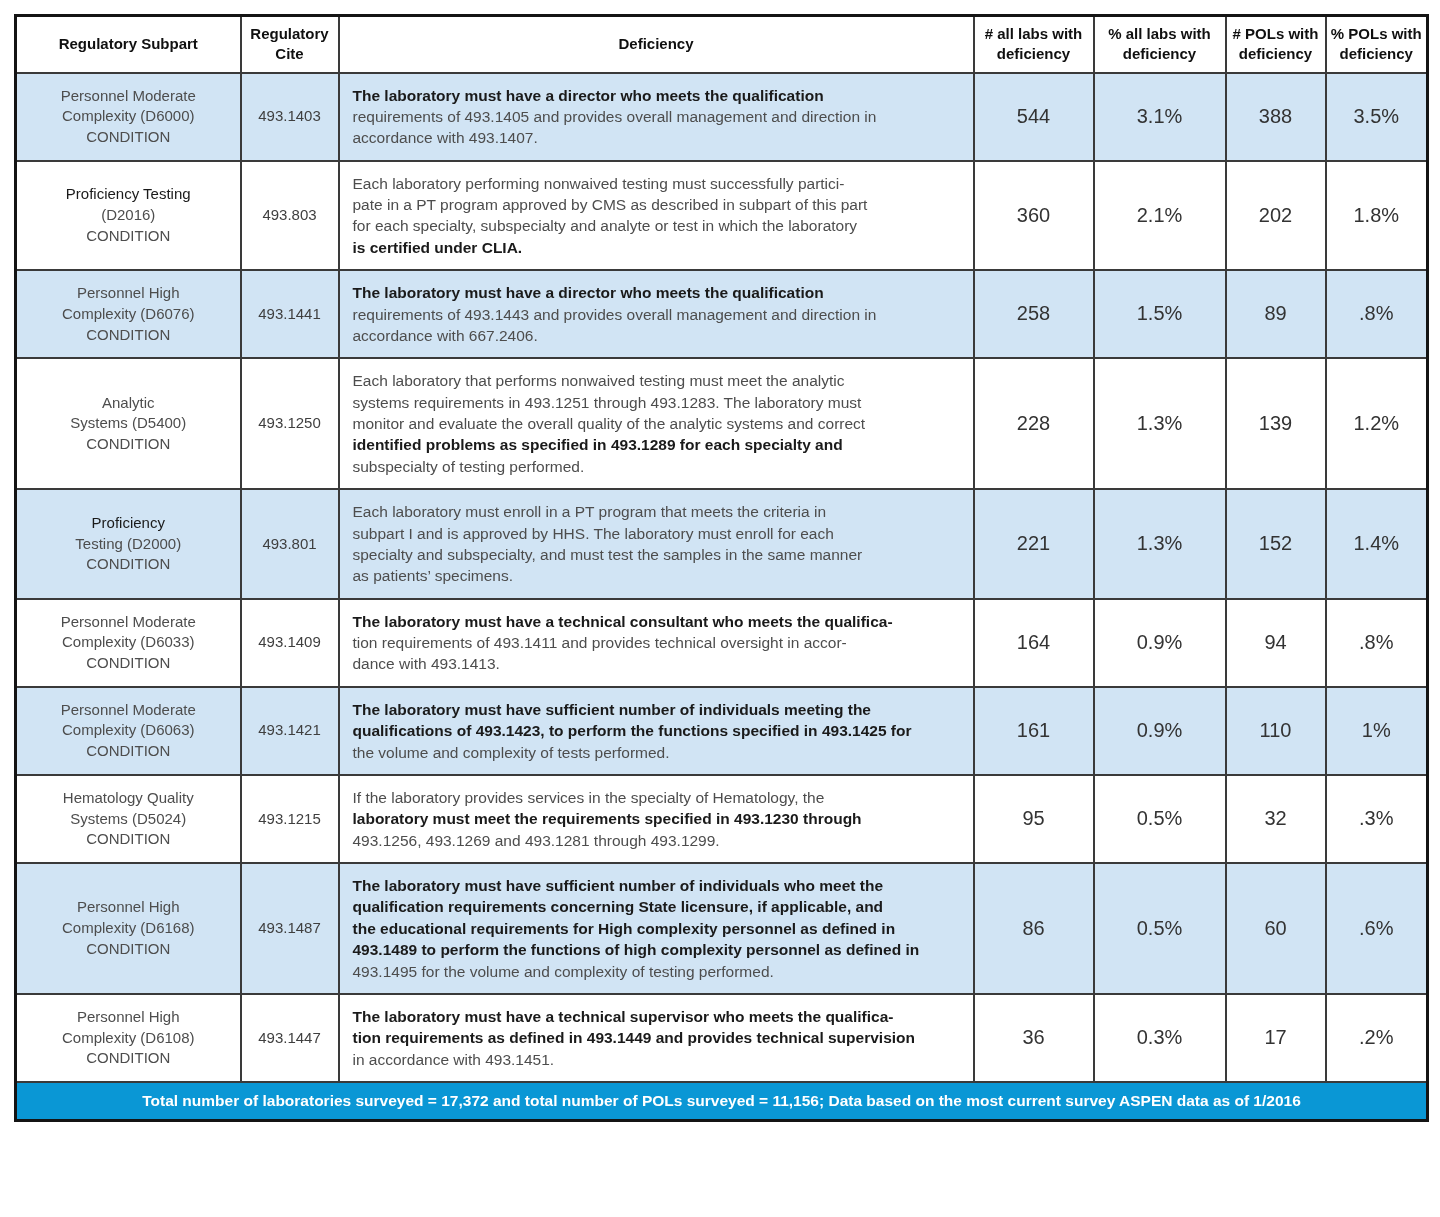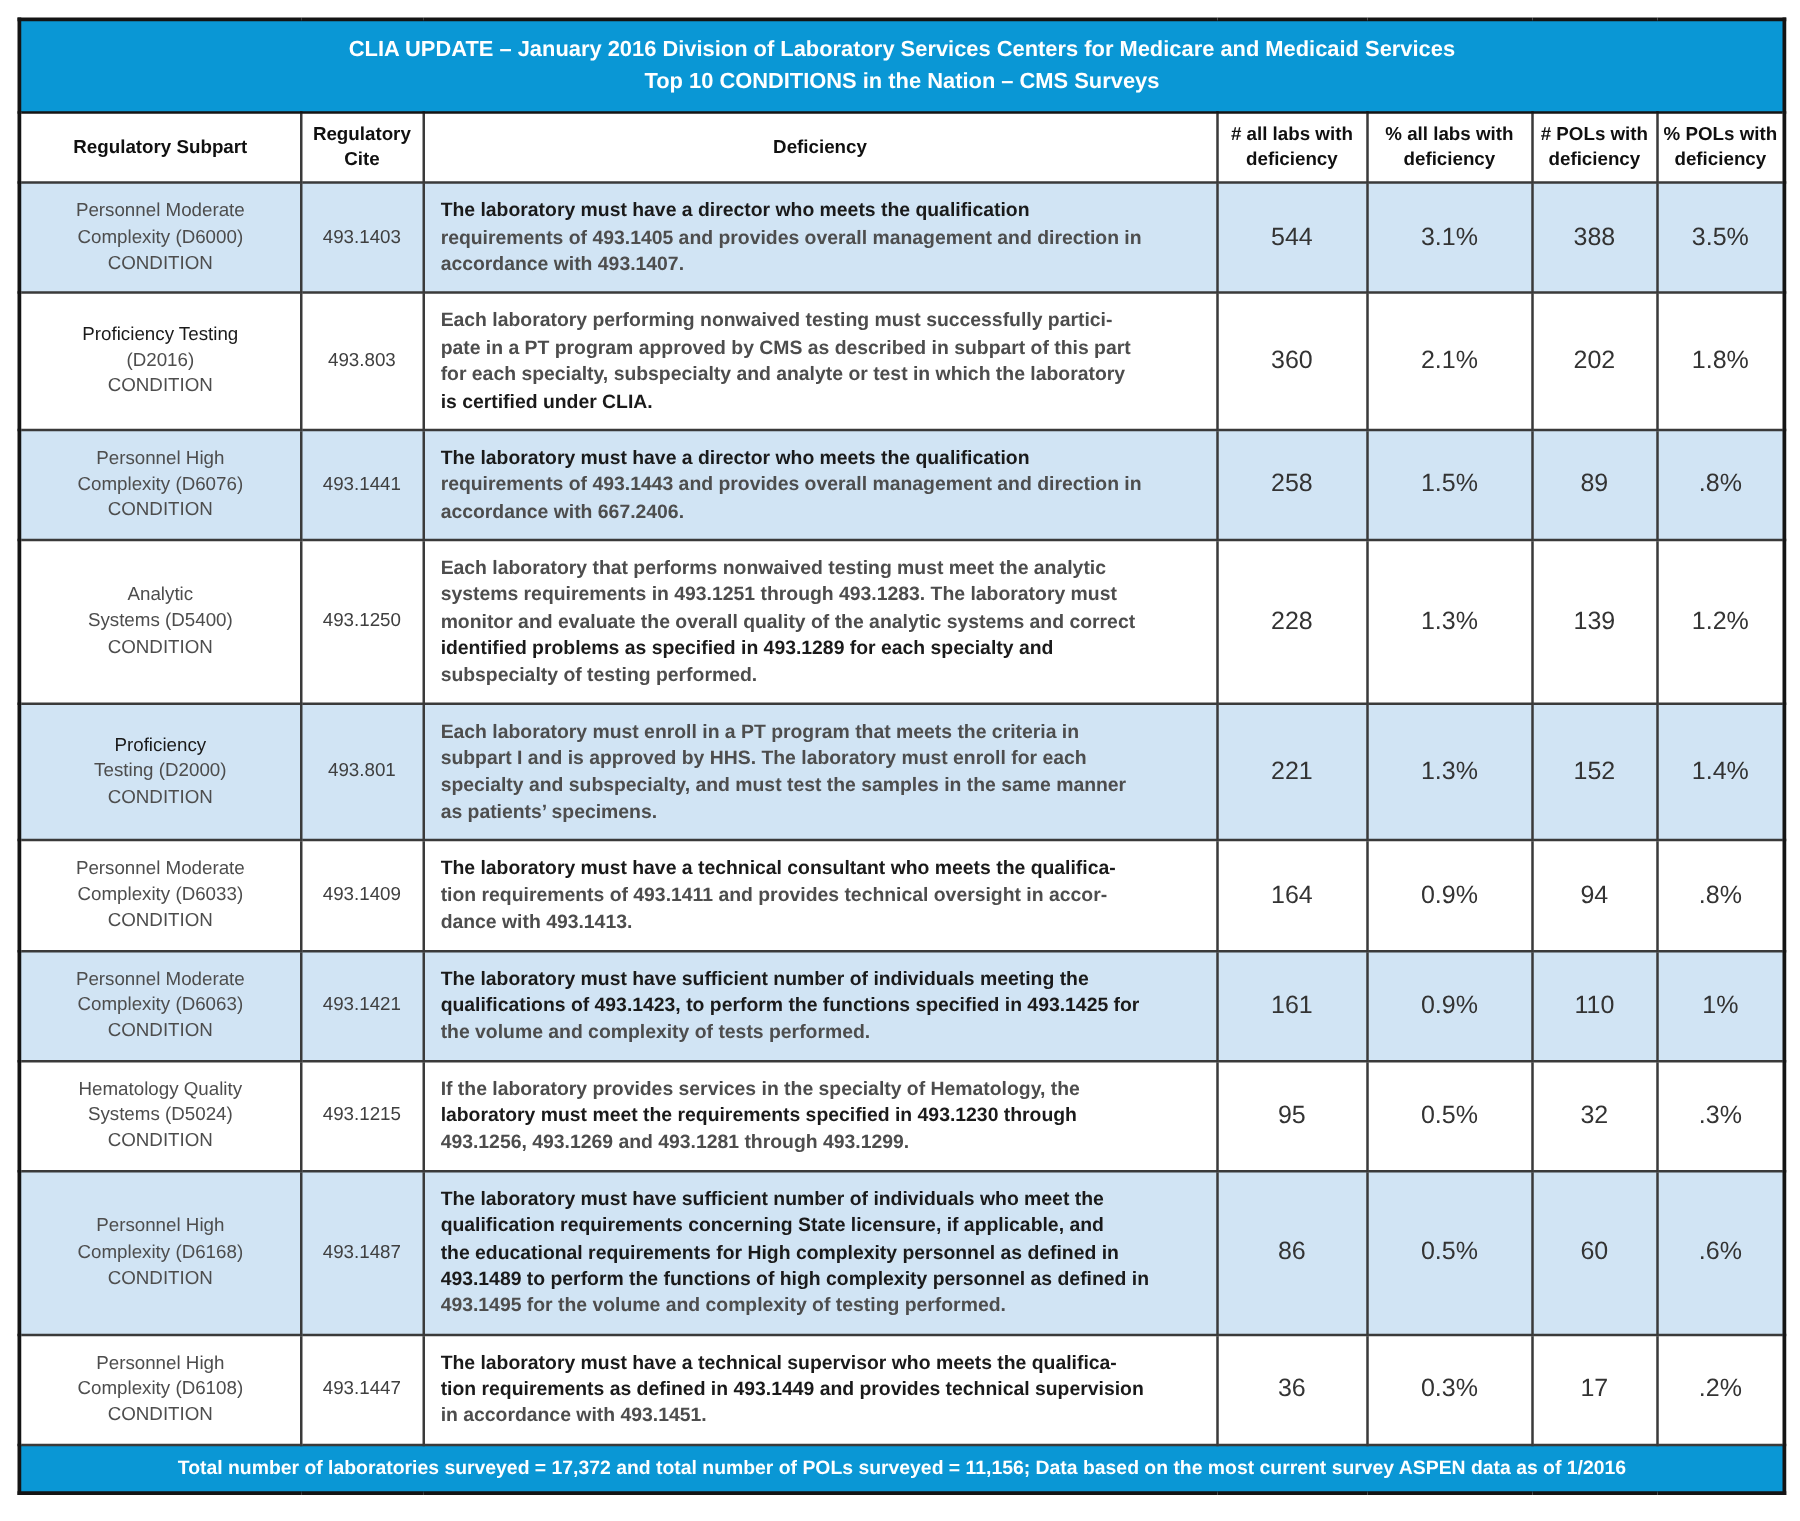--- a/index.html
+++ b/index.html
@@ -66,21 +66,21 @@
     text-align:center;
     color:#3f3f3f;
     font-size:15px;
     margin-left:15px;
   }
   td.deficiency{
     text-align:left;
     padding-left:13px;
     padding-right:8px;
   }
-  td.deficiency .ln{color:var(--txt-reg);font-weight:bold;}
+  td.deficiency .ln{color:var(--txt-reg);}
   td.deficiency .ln.b{font-weight:bold;color:var(--txt-bold);}
   td.stat{
     text-align:center;
     color:#333333;
     font-size:20px;
   }
   
   tfoot td{
     background:var(--header-blue);
     color:#ffffff;
@@ -107,26 +107,20 @@
     <colgroup>
       <col class="c-subpart">
         <col class="c-cite">
         <col class="c-def">
       <col class="c-n1">
         <col class="c-p1">
         <col class="c-n2">
         <col class="c-p2">
     </colgroup>
     <thead>
-      <tr class="title-row">
-        <th colspan="7">
-          <div>CLIA UPDATE – January 2016 Division of Laboratory Services Centers for Medicare and Medicaid Services</div>
-          <div>Top 10 CONDITIONS in the Nation – CMS Surveys</div>
-        </th>
-      </tr>
       <tr class="col-head" id="colhead-row">
           <th>
             <div>Regulatory Subpart</div>
           </th>
           <th>
             <div>Regulatory</div>
             <div>Cite</div>
           </th>
           <th>
             <div>Deficiency</div>

